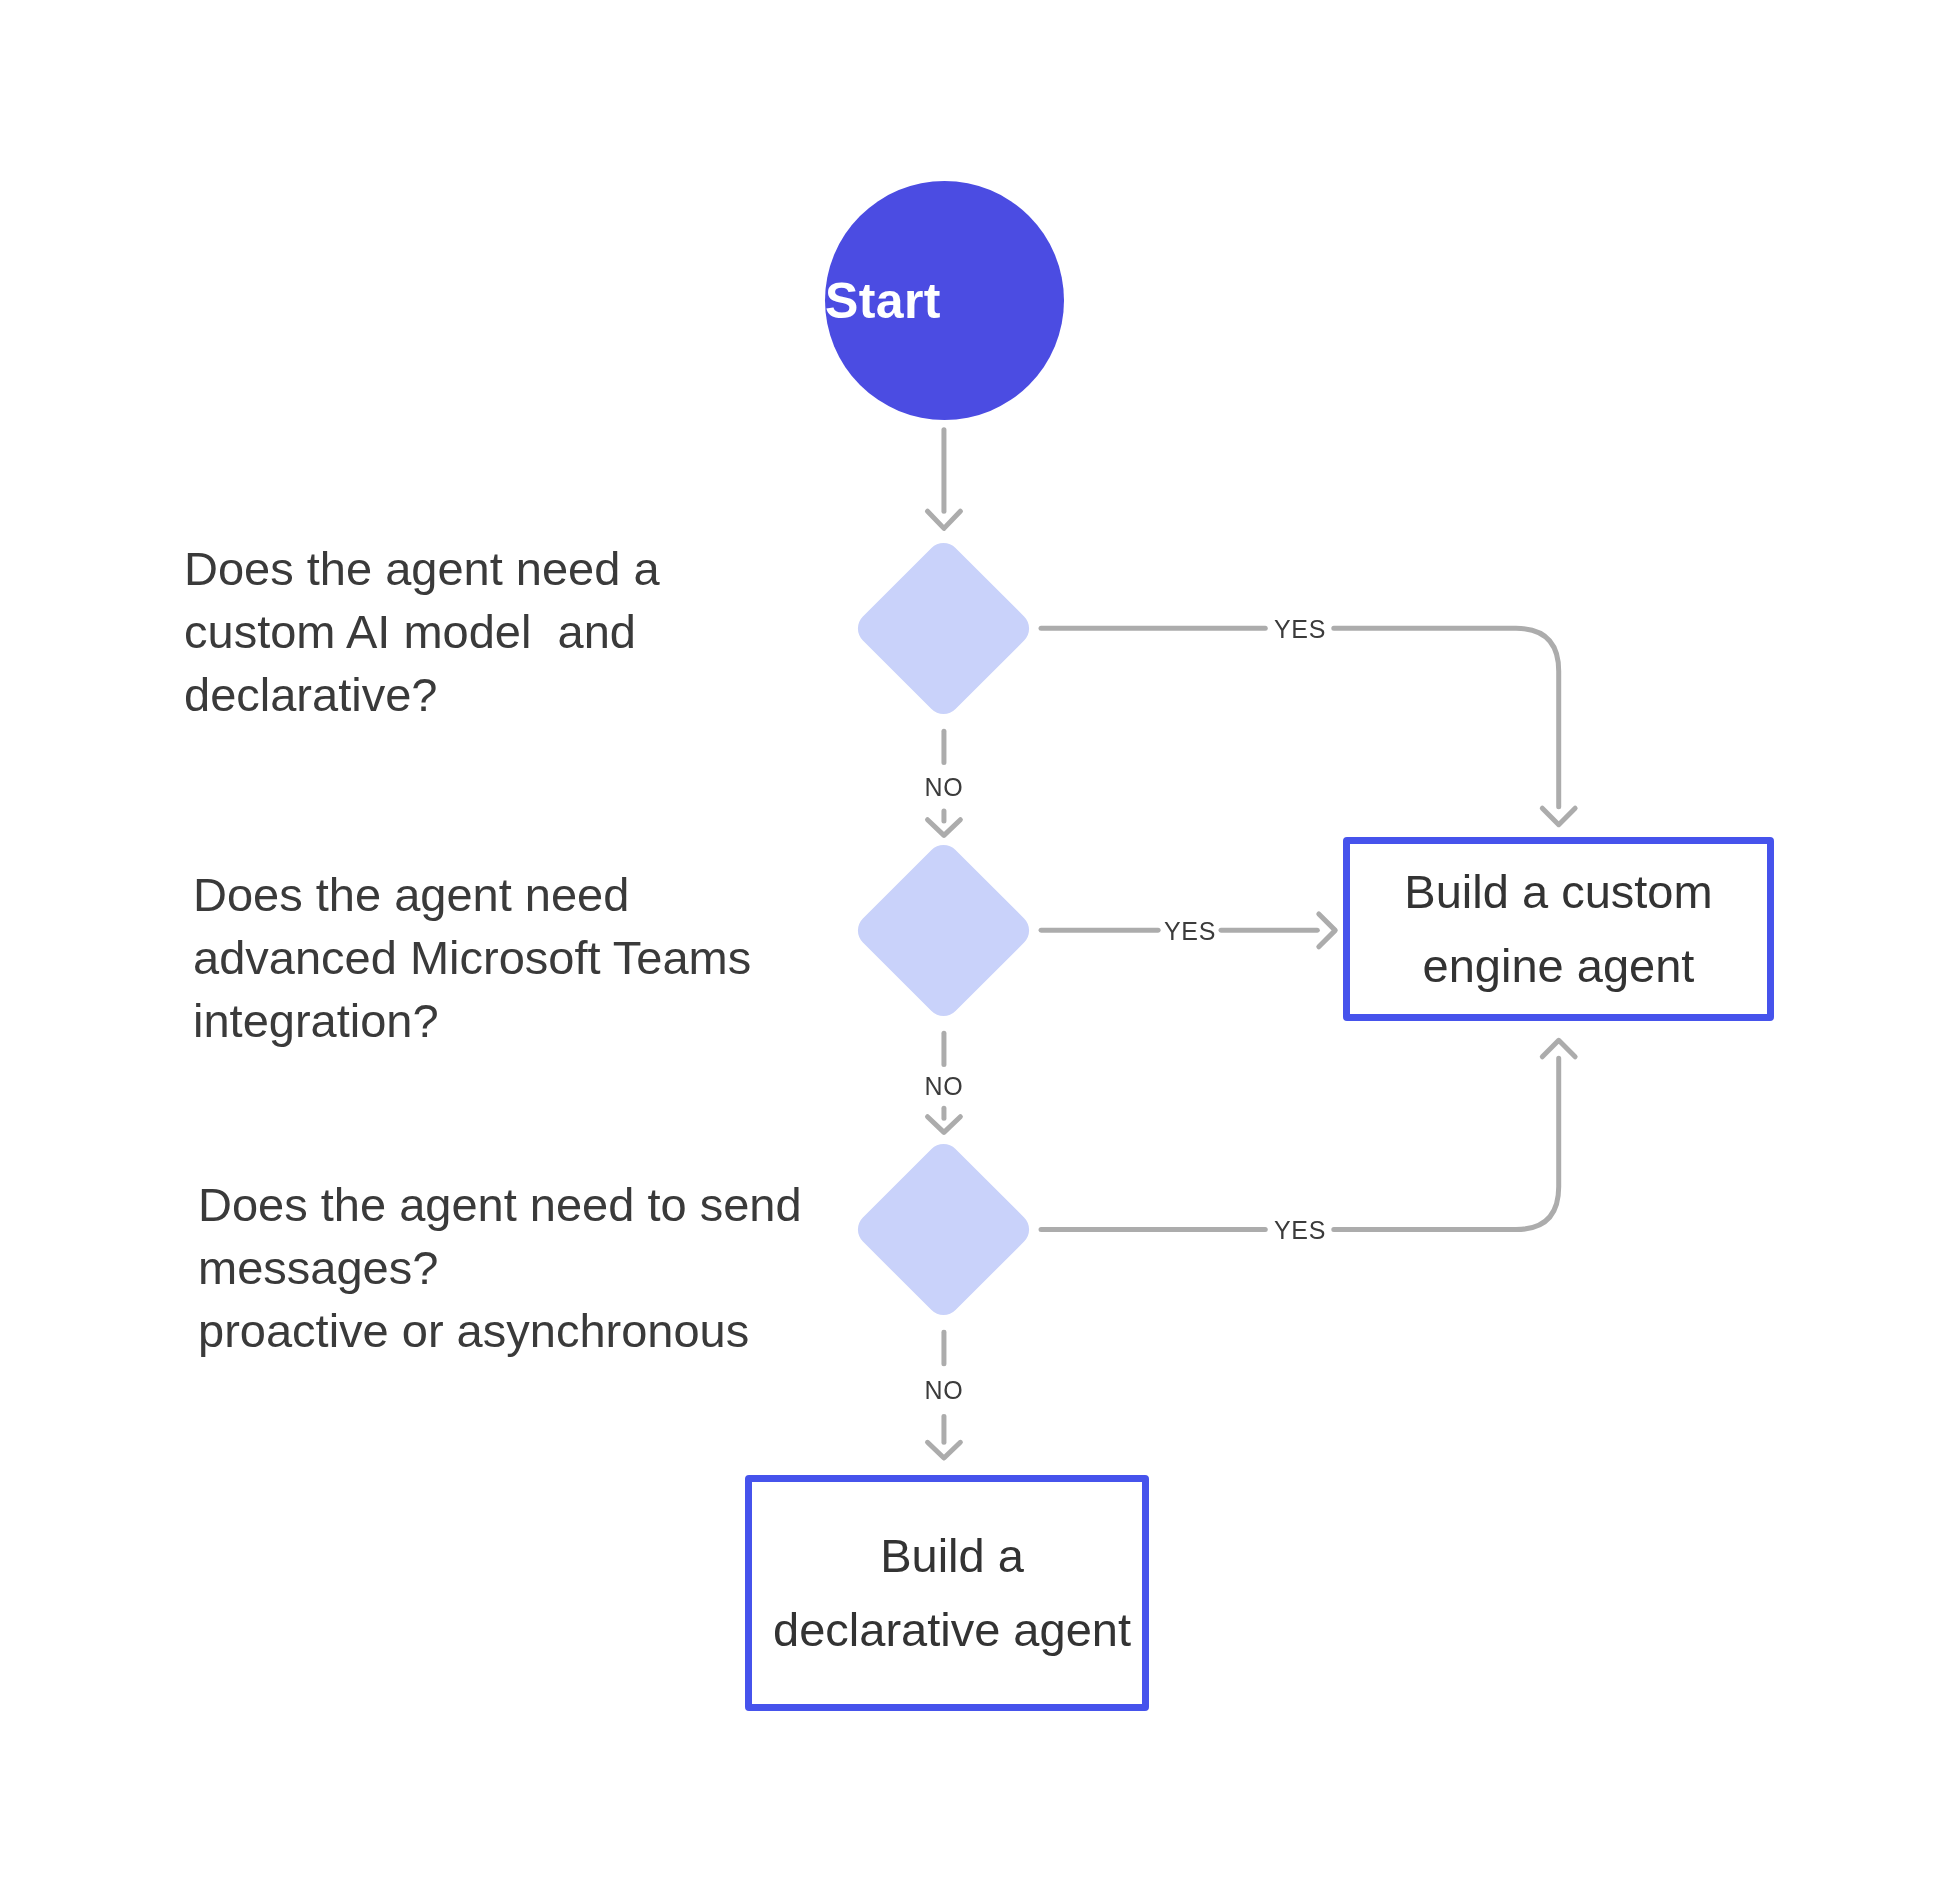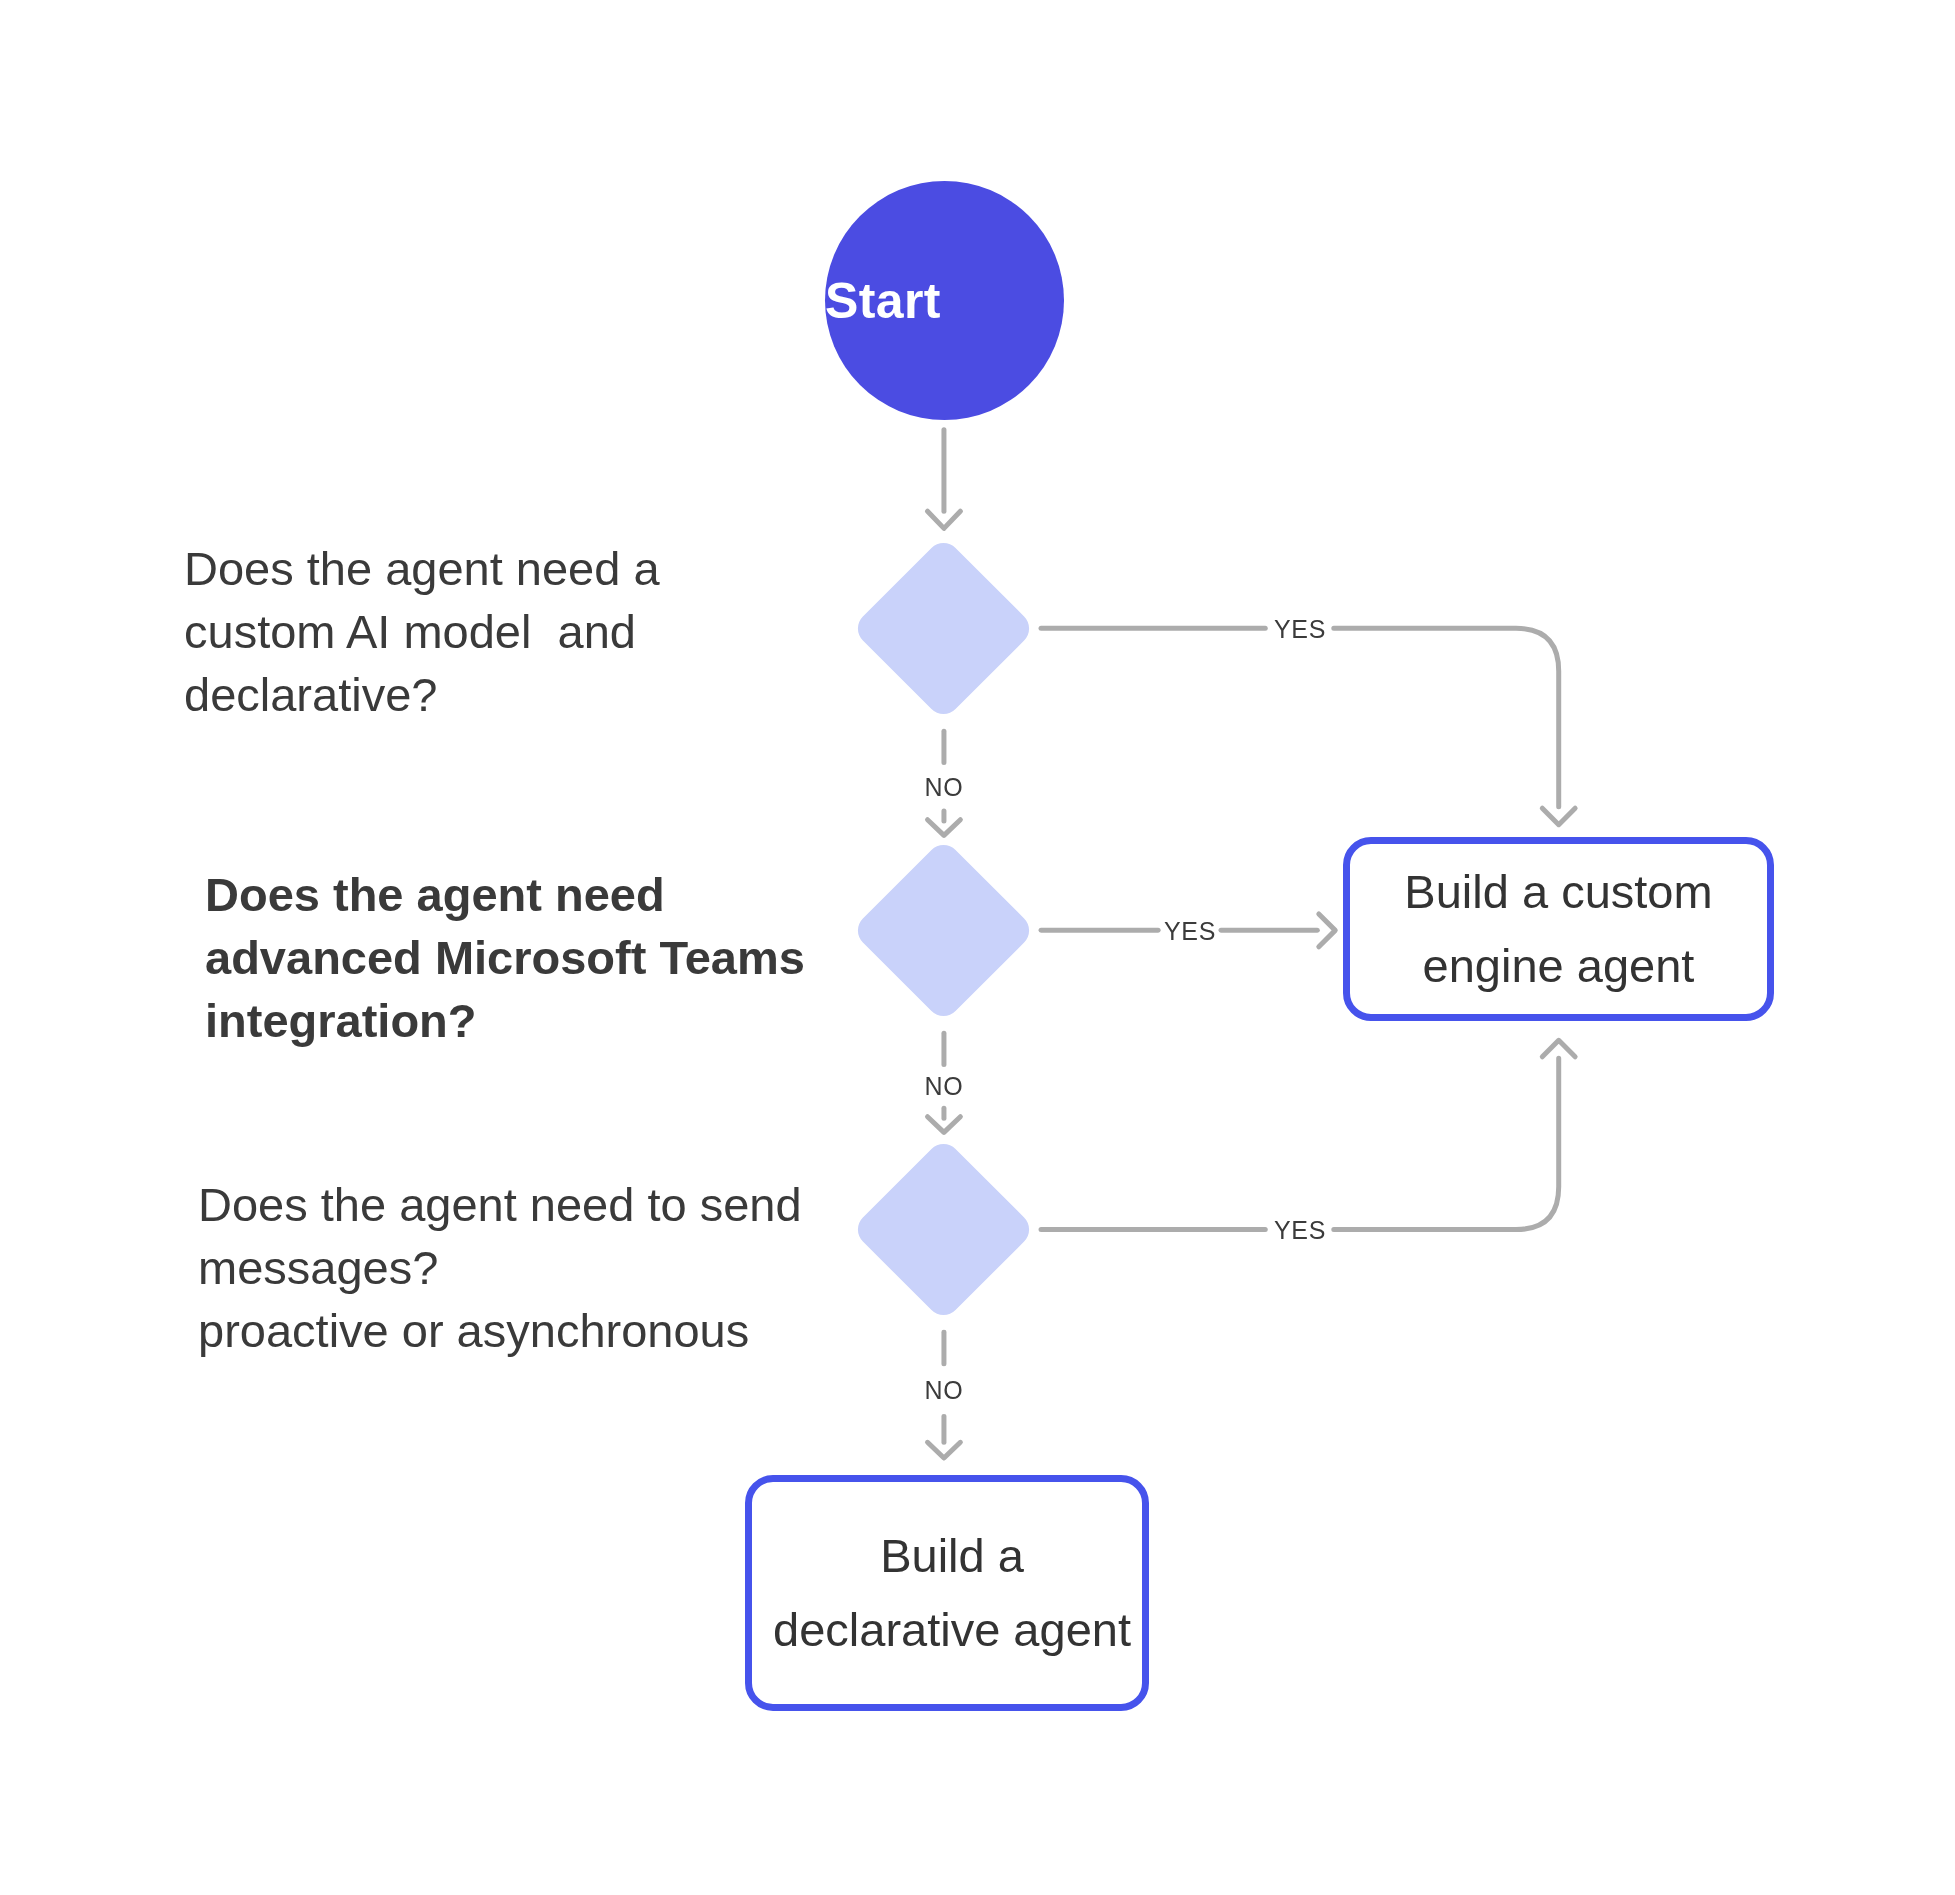--- a/index.html
+++ b/index.html
@@ -61,28 +61,28 @@
   .diamond.d3 { top: 1164px; }
   .question {
     position: absolute;
     color: var(--question_text, #3A3A3A);
     font-size: 47px;
     line-height: 63px;
     font-weight: 400;
   }
   .q-line { white-space: pre; }
   .question.q1 { left: 184px; top: 537px; }
-  .question.q2 { left: 205px; top: 863px; font-weight: bold; }
+  .question.q2 { left: 193px; top: 863px; }
   .question.q3 { left: 198px; top: 1173px; }
   .outcome {
     position: absolute;
     box-sizing: border-box;
     background: #ffffff;
     border: 7.1px solid var(--outcome_border, #4653EC);
-    border-radius: 28px;
+    border-radius: 4px;
     display: flex;
     flex-direction: column;
     align-items: center;
     justify-content: center;
     color: var(--outcome_text, #333333);
     font-size: 47px;
     line-height: 74px;
     text-align: center;
   }
   .outcome.box-custom-engine {

